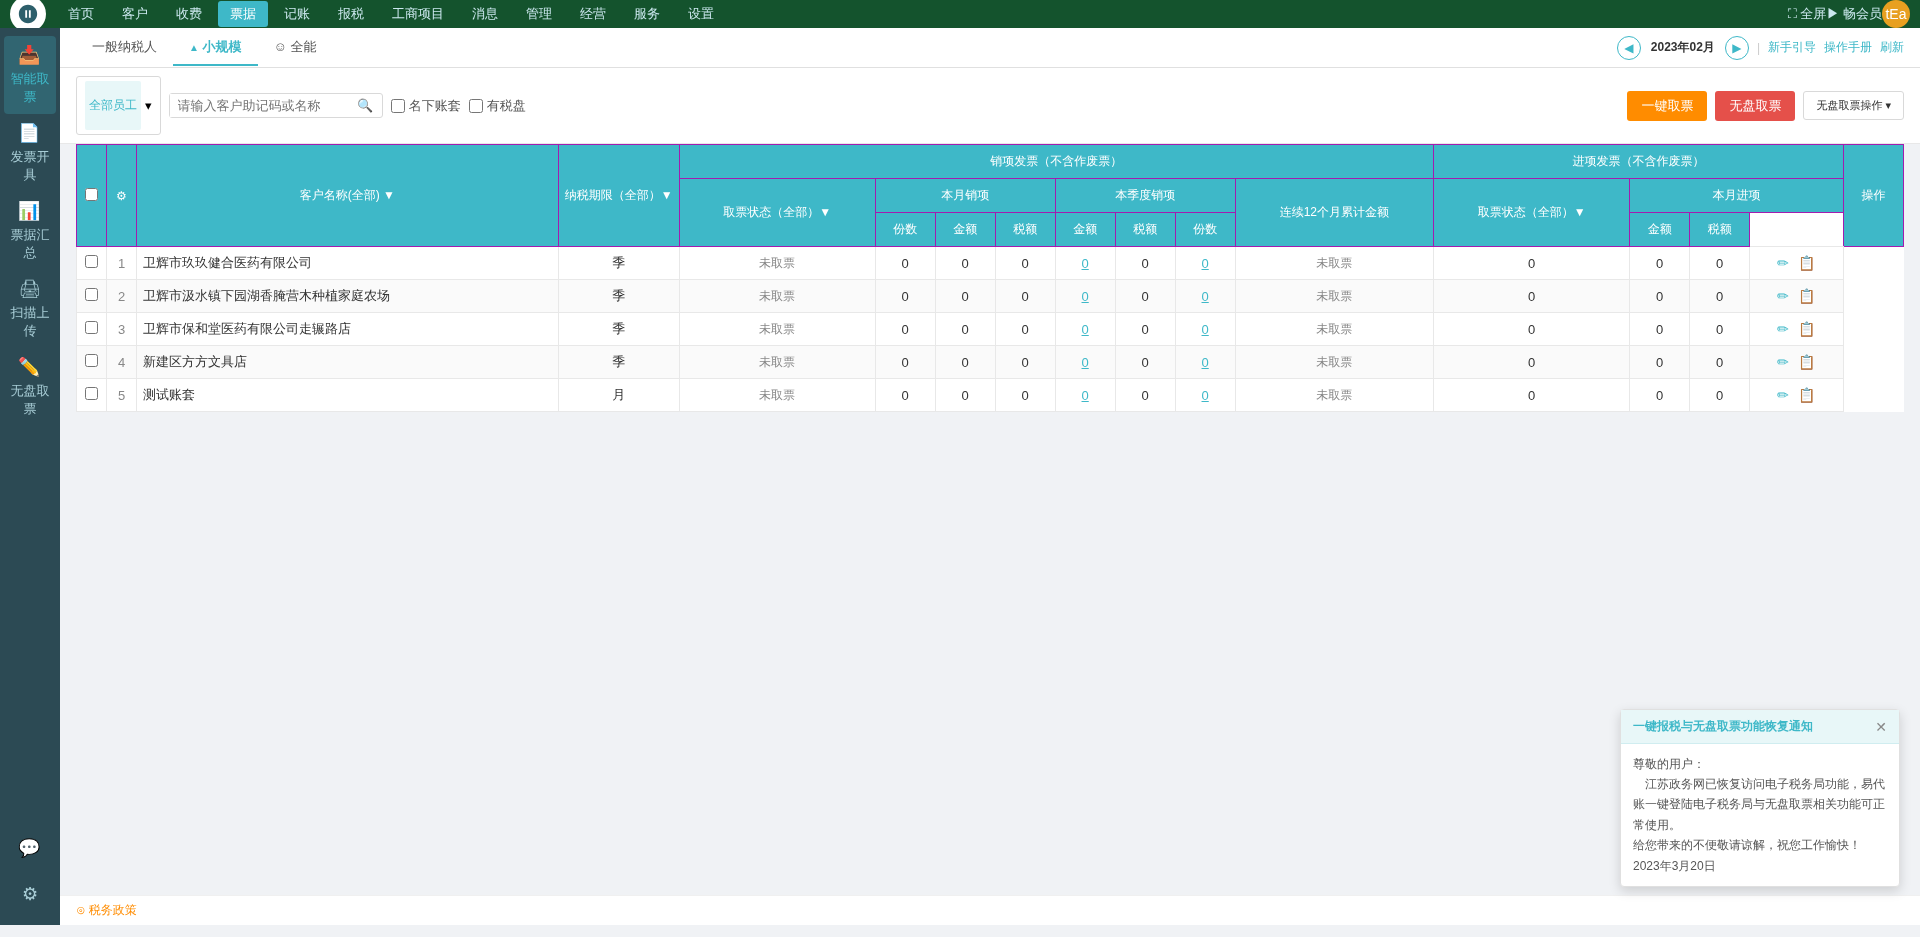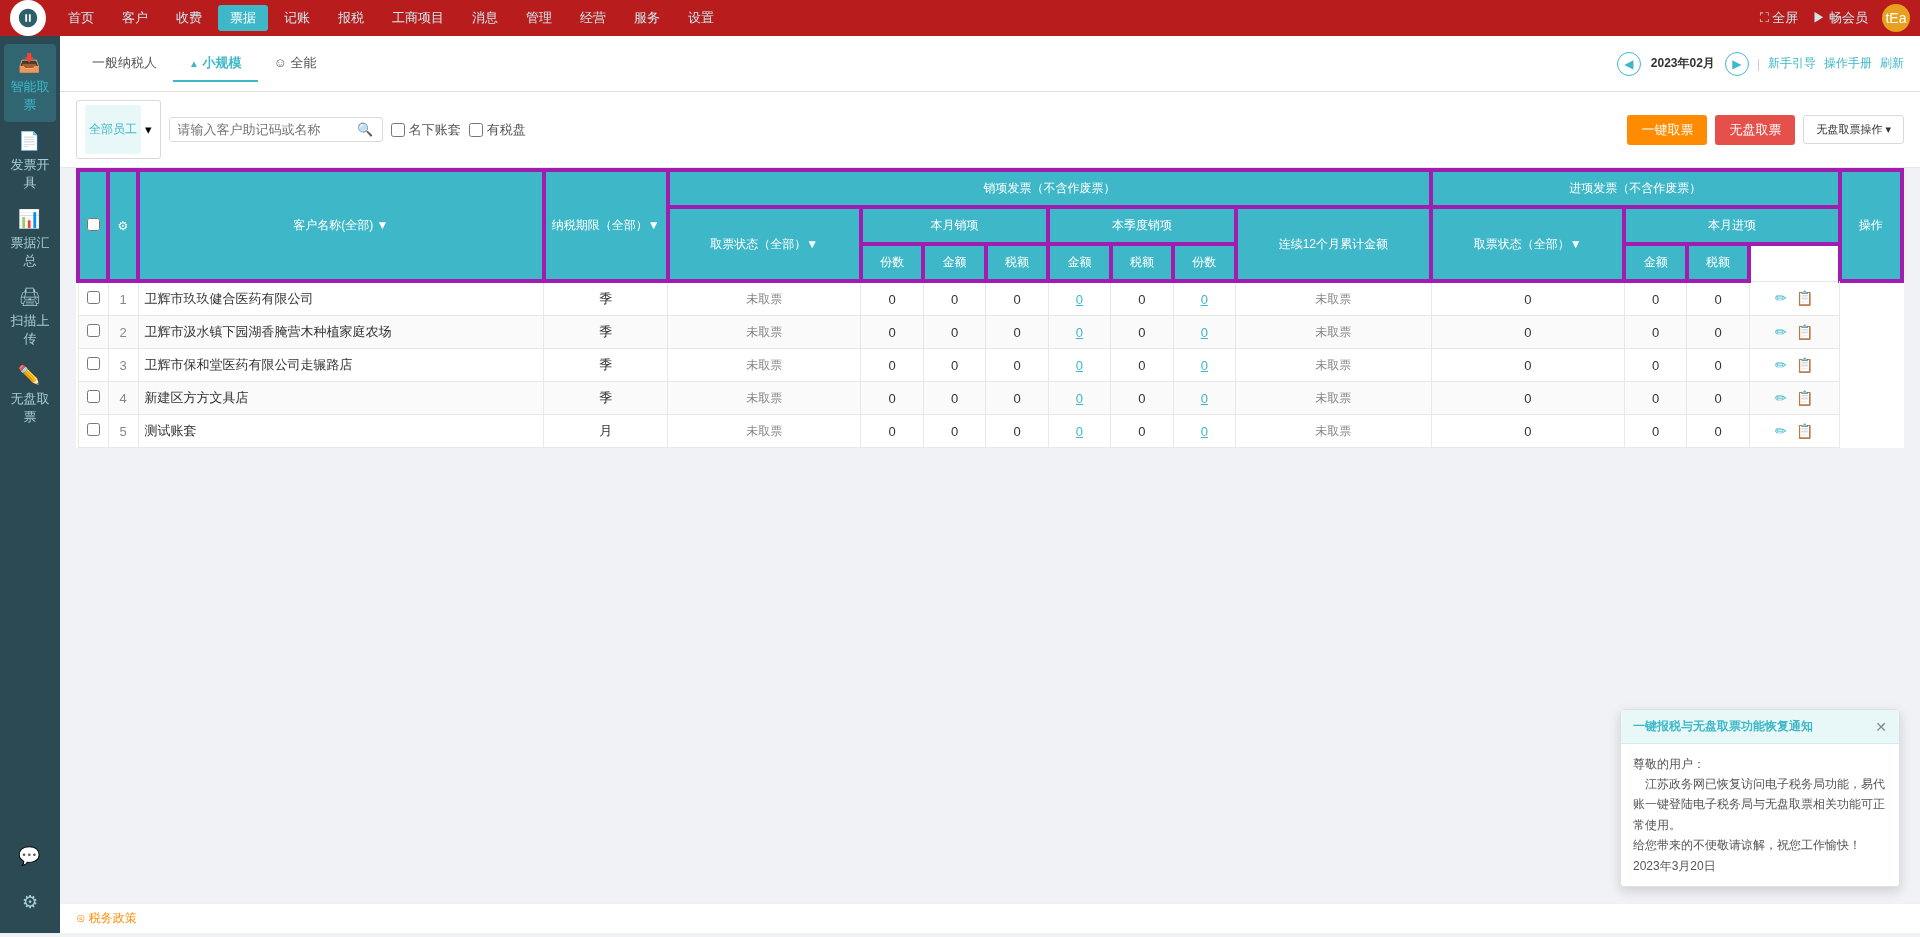--- a/index.html
+++ b/index.html
@@ -1,21 +1,21 @@
 <!DOCTYPE html>
 <html><head>
   <meta charset="utf-8">
   <style>
     * { box-sizing: border-box; margin: 0; padding: 0; font-family: 'Microsoft YaHei', Arial, sans-serif; font-size: 13px; }
     body { background: #f0f2f5; overflow-x: hidden; }
 
     
     .top-nav {
-      background: #b91c1c;
-      height: 36px;
+      background: #14532d;
+      height: 28px;
       display: flex;
       align-items: center;
       padding: 0 10px;
       color: #fff;
     }
     .top-nav .logo {
       width: 36px;
       height: 36px;
       background: #fff;
       border-radius: 50%;
@@ -32,21 +32,21 @@
       cursor: pointer;
       border-radius: 3px;
       color: #cce8ef;
       font-size: 13px;
       white-space: nowrap;
     }
     .top-nav .nav-item.active { background: #3eb8c8; color: #fff; }
     .top-nav .nav-right {
       display: flex;
       align-items: center;
-      gap: 14px;
+      gap: 0;
       color: #cce8ef;
       font-size: 13px;
       text-align: right;
     }
     .top-nav .nav-right span { cursor: pointer; white-space: nowrap; }
     .top-nav .avatar {
       width: 28px; height: 28px;
       background: #e8a020;
       border-radius: 50%;
       display: flex; align-items: center; justify-content: center;
@@ -122,21 +122,21 @@
     
     .table-wrap { flex: 1; overflow: auto; padding: 0 16px 16px; }
     table { width: 100%; border-collapse: collapse; background: #fff; margin-top: 0; }
     thead tr th {
       background: #3eb8c8;
       color: #fff;
       padding: 8px 6px;
       text-align: center;
       font-size: 12px;
       font-weight: normal;
-      border: 4px solid #a21caf;
+      border: 1px solid #a21caf;
       white-space: nowrap;
     }
     thead tr.th-top th { font-size: 12px; font-weight: 500; }
     tbody tr td {
       padding: 7px 6px;
       text-align: center;
       border: 1px solid #e8e8e8;
       font-size: 13px;
       color: #333;
     }
@@ -147,21 +147,21 @@
     .badge-untaken { color: #888; font-size: 12px; }
     .row-num { color: #888; }
 
     
     .page-tabs-row {
       display: flex;
       align-items: center;
       padding: 0 16px;
       background: #fff;
       border-bottom: 1px solid #e0e0e0;
-      height: 56px;
+      height: 40px;
       gap: 0;
     }
     .page-tab {
       padding: 8px 16px;
       cursor: pointer;
       font-size: 13px;
       color: #555;
       border-bottom: 2px solid transparent;
       white-space: nowrap;
     }

